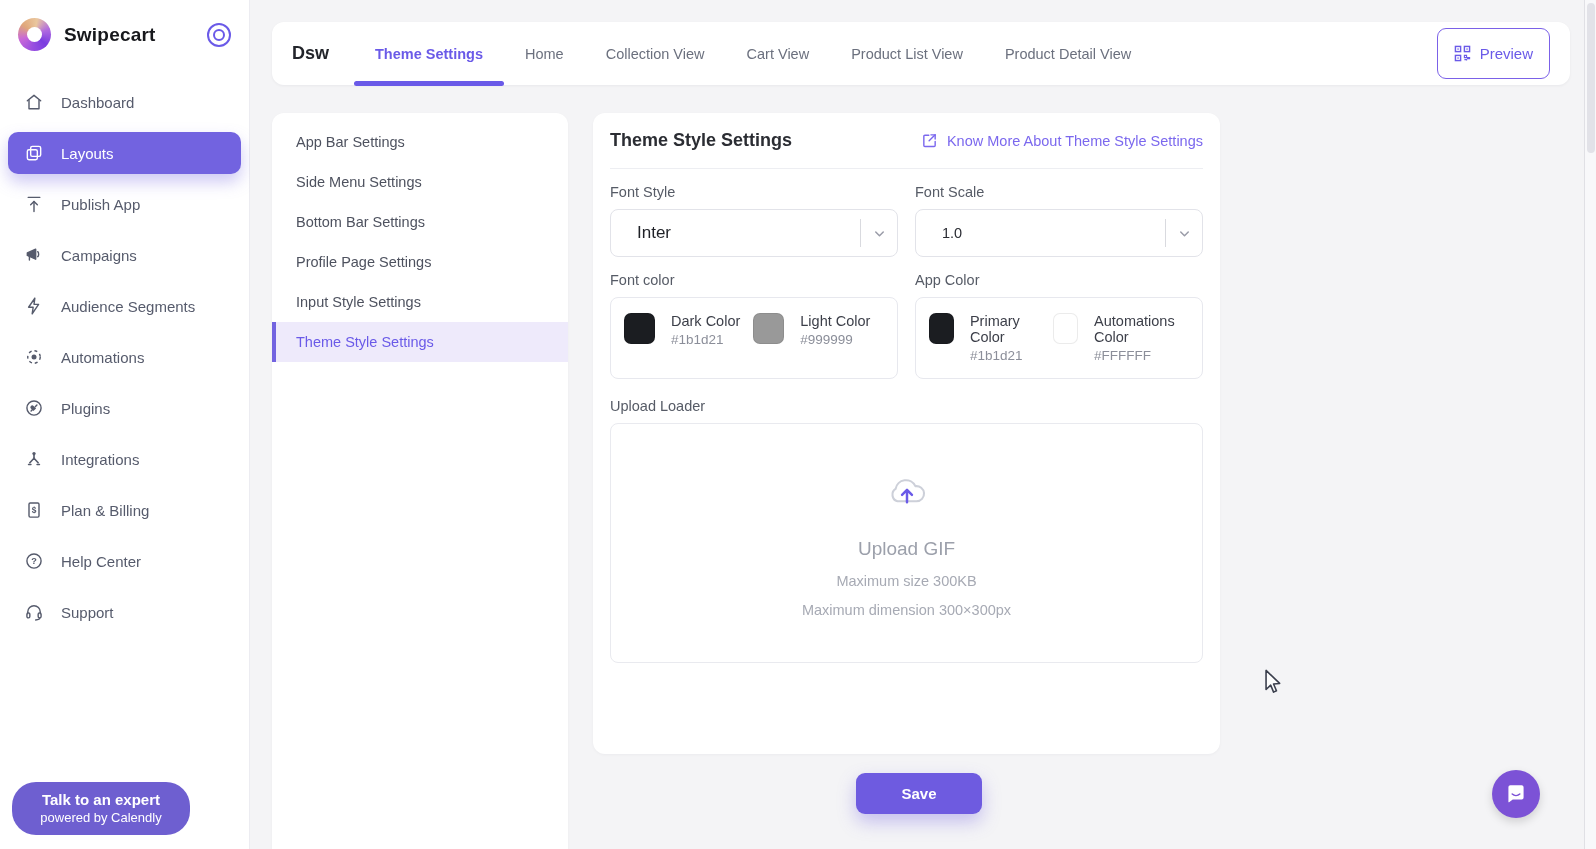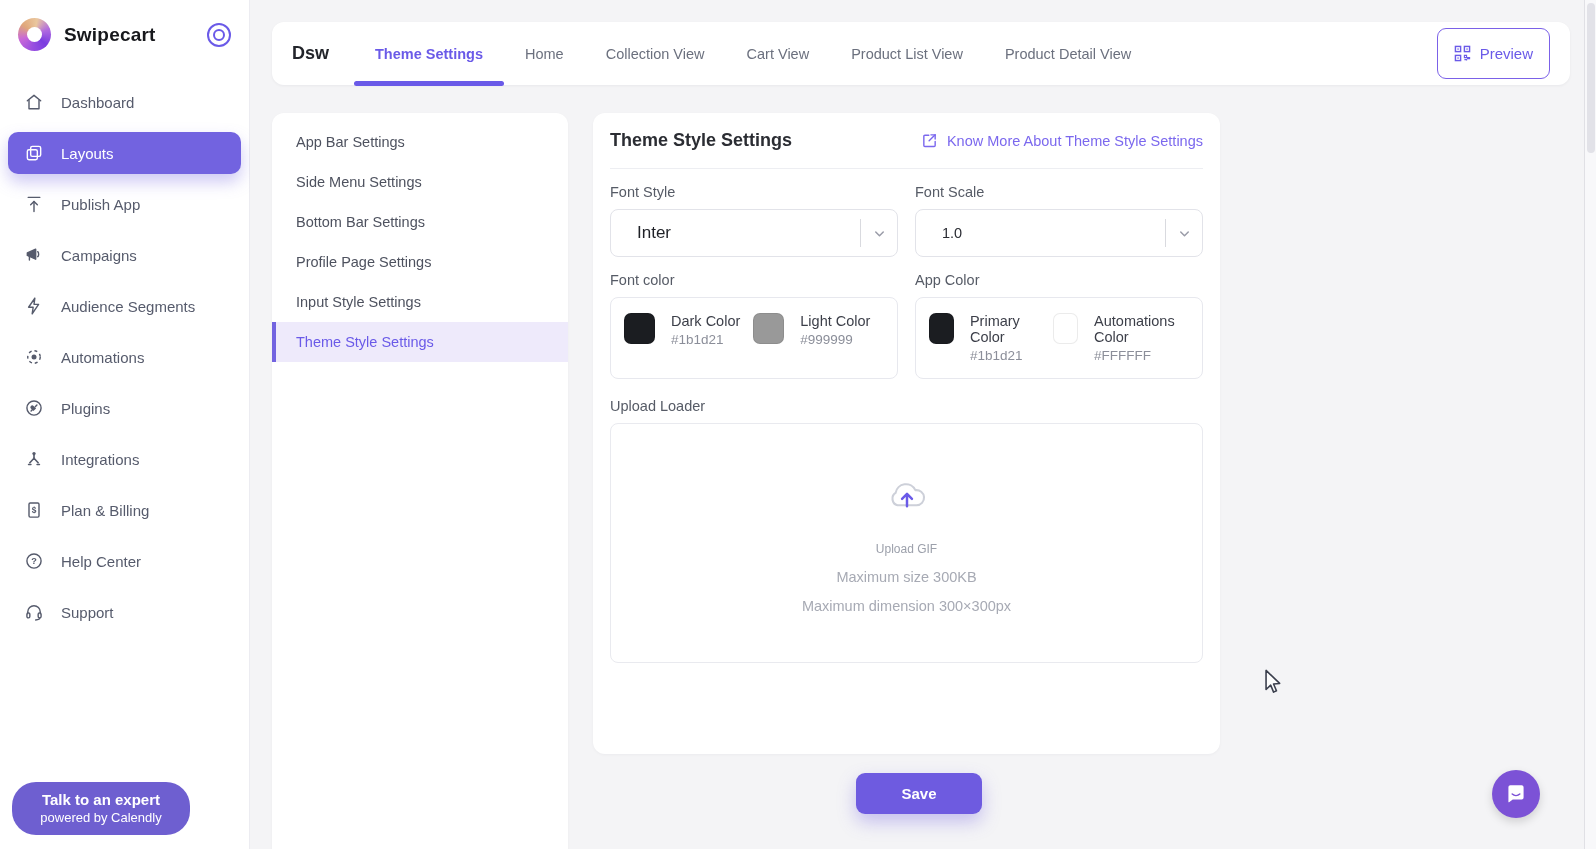--- a/index.html
+++ b/index.html
@@ -121,21 +121,21 @@
   .swatch-row { display: flex; align-items: flex-start; gap: 16px; cursor: pointer; }
   .swatch { width: 31px; height: 31px; border-radius: 7px; border: 1px solid rgba(0,0,0,0.08); }
   .swatch-name { font-size: 14.5px; color: #3c3f49; }
   .swatch-hex { font-size: 13.5px; color: #8b8e99; margin-top: 3px; }
 
   .upload-box {
     margin-top: 2px; height: 240px; border: 1px solid #e9eaef; border-radius: 8px;
     background: #fff; display: flex; flex-direction: column; align-items: center;
     justify-content: center; gap: 13px; cursor: pointer;
   }
-  .upload-text1 { font-size: 12px; color: #9ca0ab; margin-top: 18px; }
+  .upload-text1 { font-size: 19px; color: #9ca0ab; margin-top: 18px; }
   .upload-text2, .upload-text3 { font-size: 14.5px; color: #a7aab4; }
 
   .save-row { width: 627px; margin-left: 321px; display: flex; justify-content: center; margin-top: 38px; }
   .save-btn {
     width: 126px; height: 41px; background: #6e5be0; color: #fff; border: none;
     border-radius: 9px; font-size: 15px; font-weight: bold; cursor: pointer;
     box-shadow: 0 8px 18px rgba(110, 91, 224, 0.35);
     font-family: "Liberation Sans", sans-serif;
   }
 

